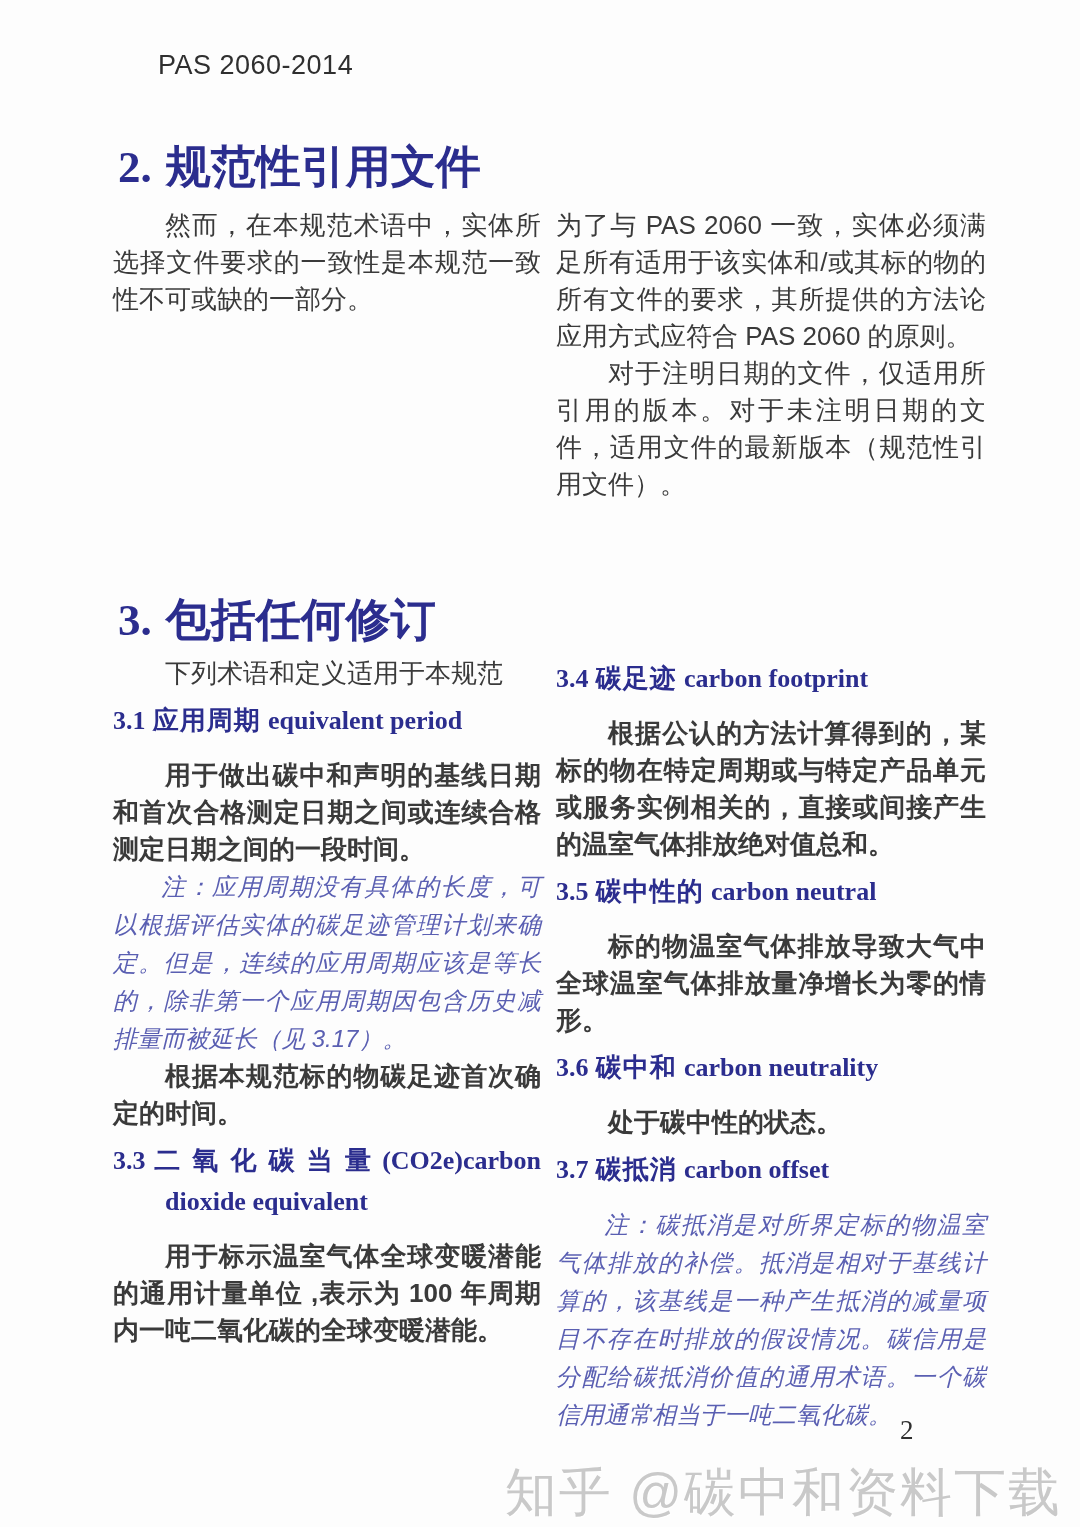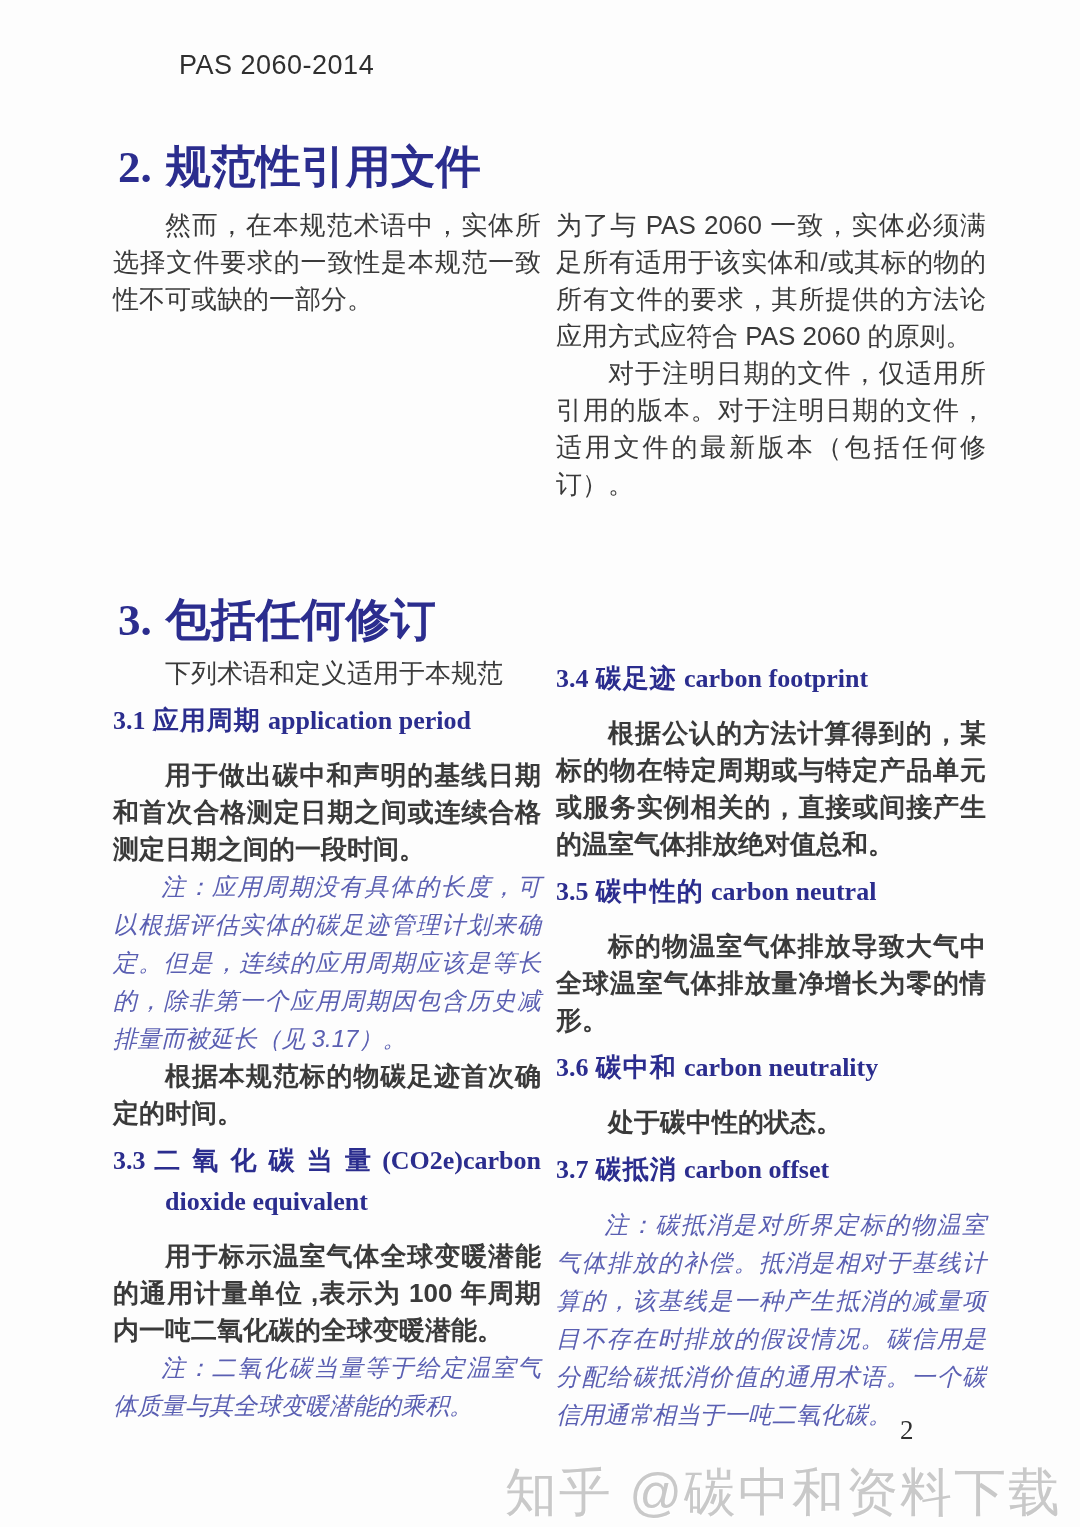--- a/index.html
+++ b/index.html
@@ -13,21 +13,21 @@
   html, body { margin: 0; padding: 0; }
   body {
     width: 1080px; height: 1527px;
     background: var(--paper);
     font-family: "Liberation Sans", sans-serif;
     position: relative;
     overflow: hidden;
   }
   .doc-header {
     position: absolute; left: 158px; top: 50px;
-    font-size: 27px; color: #2f2f2f; letter-spacing: 0.5px; margin-left: 21px;
+    font-size: 27px; color: #2f2f2f; letter-spacing: 0.5px;
   }
   .sec-title {
     position: absolute;
     font-size: 45px; font-weight: bold; color: var(--heading);
     margin: 0; white-space: nowrap;
   }
   .sec2-title { left: 118px; top: 137px; }
   .sec3-title { left: 118px; top: 590px; }
   .sec-title .t-num { font-family: "Liberation Serif", serif; margin-right: 14px; }
 
@@ -85,37 +85,36 @@
 <div class="doc-header">PAS 2060-2014</div>
 
 <h2 class="sec-title sec2-title"><span class="t-num">2.</span><span>规范性引用文件</span></h2>
 
 <div class="col s2-left">
   <p>然而，在本规范术语中，实体所选择文件要求的一致性是本规范一致性不可或缺的一部分。</p>
 </div>
 
 <div class="col s2-right">
   <p class="no-indent">为了与 PAS 2060 一致，实体必须满足所有适用于该实体和/或其标的物的所有文件的要求，其所提供的方法论应用方式应符合 PAS 2060 的原则。</p>
-  <p>对于注明日期的文件，仅适用所引用的版本。对于注明日期的文件，适用文件的最新版本（包括任何修订）。</p>
+  <p>对于注明日期的文件，仅适用所引用的版本。对于未注明日期的文件，适用文件的最新版本（规范性引用文件）。</p>
 </div>
 
 <h2 class="sec-title sec3-title"><span class="t-num">3.</span><span>包括任何修订</span></h2>
 
 <div class="col s3-left">
   <p class="intro">下列术语和定义适用于本规范</p>
 
-  <h3 class="term-head"><span class="t-num">3.1</span> <span class="t-zh">应用周期</span> <span class="t-en">application period</span></h3>
+  <h3 class="term-head"><span class="t-num">3.1</span> <span class="t-zh">应用周期</span> <span class="t-en">equivalent period</span></h3>
   <p class="term-body">用于做出碳中和声明的基线日期和首次合格测定日期之间或连续合格测定日期之间的一段时间。</p>
   <p class="term-note">注：应用周期没有具体的长度，可以根据评估实体的碳足迹管理计划来确定。但是，连续的应用周期应该是等长的，除非第一个应用周期因包含历史减排量而被延长（见 3.17）。</p>
 
   <p class="term-body">根据本规范标的物碳足迹首次确定的时间。</p>
 
   <h3 class="term-head"><span class="t-num">3.3</span> <span class="t-zh">二 氧 化 碳 当 量</span> <span class="t-en">(CO2e)carbon dioxide equivalent</span></h3>
   <p class="term-body">用于标示温室气体全球变暖潜能的通用计量单位 ,表示为 100 年周期内一吨二氧化碳的全球变暖潜能。</p>
-  <p class="term-note">注：二氧化碳当量等于给定温室气体质量与其全球变暖潜能的乘积。</p>
 </div>
 
 <div class="col s3-right">
   <h3 class="term-head" style="margin-top:0"><span class="t-num">3.4</span> <span class="t-zh">碳足迹</span> <span class="t-en">carbon footprint</span></h3>
   <p class="term-body">根据公认的方法计算得到的，某标的物在特定周期或与特定产品单元或服务实例相关的，直接或间接产生的温室气体排放绝对值总和。</p>
 
   <h3 class="term-head"><span class="t-num">3.5</span> <span class="t-zh">碳中性的</span> <span class="t-en">carbon neutral</span></h3>
   <p class="term-body">标的物温室气体排放导致大气中全球温室气体排放量净增长为零的情形。</p>
 
   <h3 class="term-head"><span class="t-num">3.6</span> <span class="t-zh">碳中和</span> <span class="t-en">carbon neutrality</span></h3>

